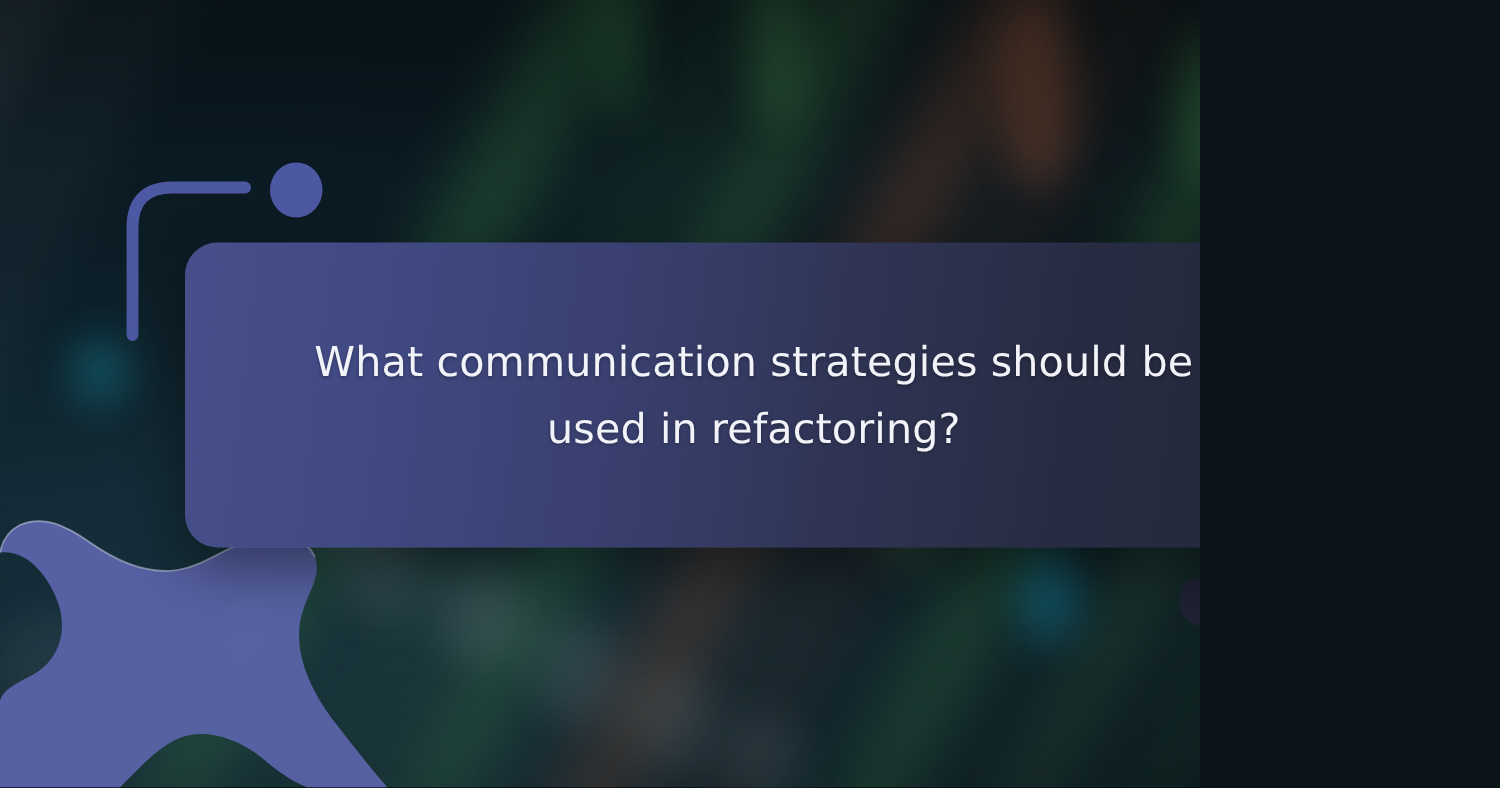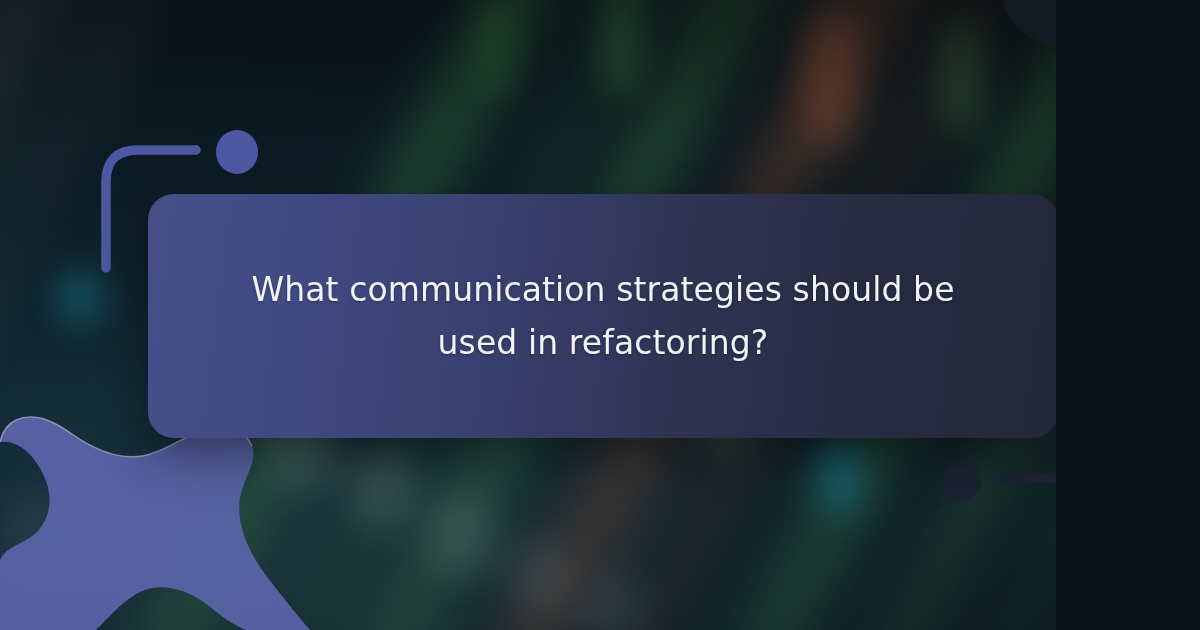--- a/index.html
+++ b/index.html
@@ -7,21 +7,21 @@
 
   html, body {
     width:1200px; height:630px;
     overflow:hidden;
     background:#0b1418;
     font-family:"DejaVu Sans", sans-serif;
   }
 
   #stage {
     position:relative;
-    width:1056px; height:630px;
+    width:960px; height:630px;
     overflow:hidden;
     background:#0a1216;
   }
 
   
   .bg-layer {
     position:absolute; inset:-60px;
     pointer-events:none;
   }
 

